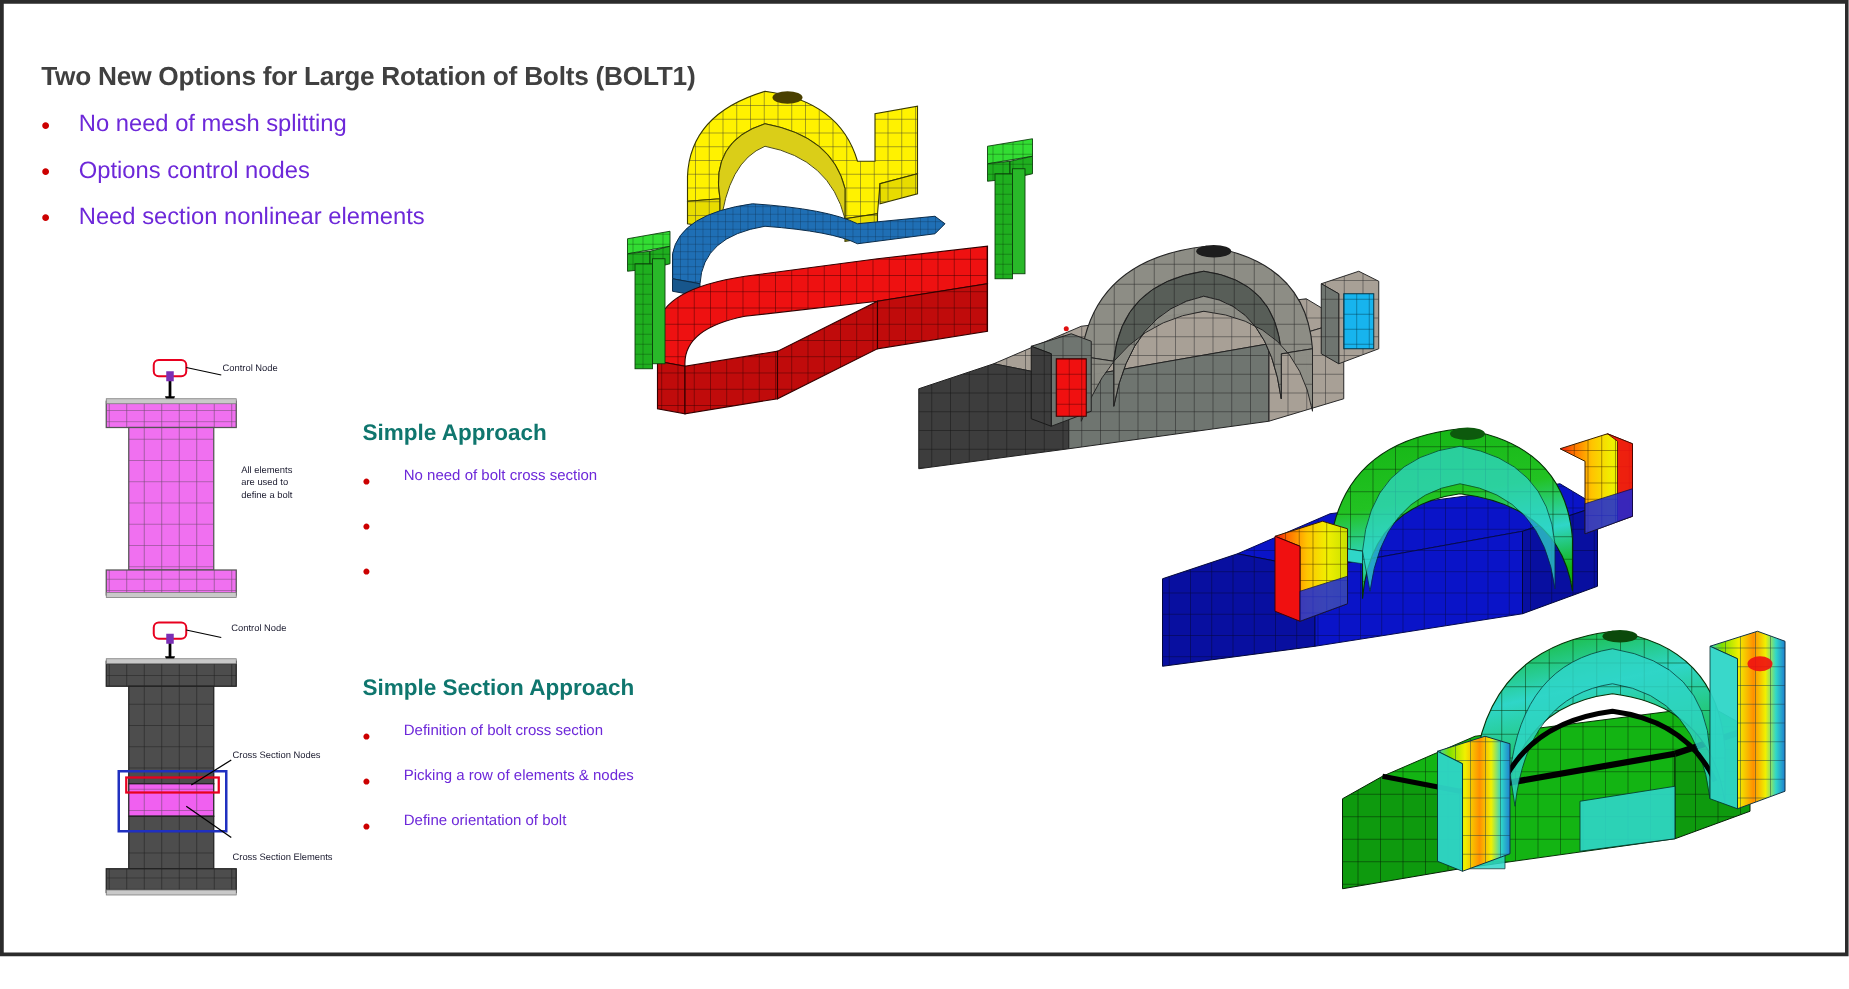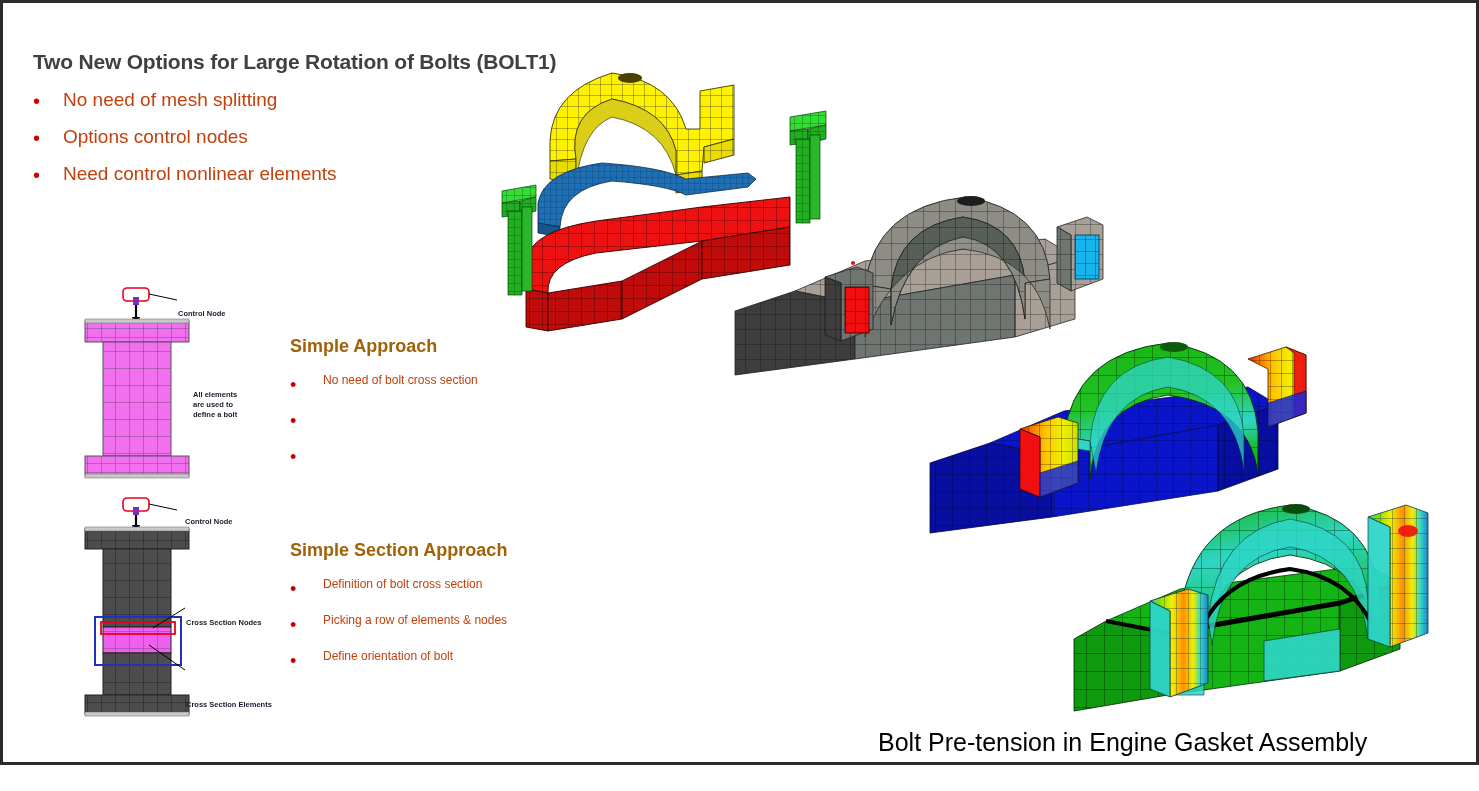--- a/index.html
+++ b/index.html
@@ -23,49 +23,49 @@
     font-size: 21px; font-weight: bold; color: #404040;
     letter-spacing: -0.2px; white-space: nowrap;
   }
   .bullet-list { position: absolute; }
   .bullet-row { display: flex; align-items: flex-start; }
   .bullet-dot {
     color: #CC0000; font-size: 19px; line-height: 1;
     width: 30px; flex: 0 0 30px; text-align: left;
     padding-top: 3px;
   }
-  .bullet-text { color: #c2410c; white-space: nowrap; text-align: right; }
+  .bullet-text { color: #6d28d9; white-space: nowrap; text-align: right; }
 
   #main-bullets { left: 30px; top: 86px; }
   #main-bullets .bullet-row { height: 37px; }
   #main-bullets .bullet-text { font-size: 19px; }
   #main-bullets .bullet-dot { font-size: 20px; padding-top: 2px; }
 
   .section-head {
-    position: absolute; font-size: 18px; font-weight: bold; color: #a16207;
+    position: absolute; font-size: 18px; font-weight: bold; color: #0f766e;
     white-space: nowrap;
   }
   #simple-head { left: 287px; top: 333px; }
   #cross-head  { left: 287px; top: 537px; }
 
   #simple-bullets { left: 287px; top: 370px; }
   #cross-bullets  { left: 287px; top: 574px; }
   #simple-bullets .bullet-row, #cross-bullets .bullet-row { height: 36px; }
   #simple-bullets .bullet-text, #cross-bullets .bullet-text { font-size: 12px; }
   #simple-bullets .bullet-dot, #cross-bullets .bullet-dot { font-size: 18px; width: 33px; flex-basis: 33px; padding-top: 3px;}
 
   .caption {
     position: absolute; left: 875px; top: 725px;
     font-size: 25px; color: #000000; white-space: nowrap;
   }
 
   
   .anno {
-    position: absolute; font-size: 7.5px; font-weight: bold;
-    color: #1a1a2e; line-height: 1.35; white-space: pre-line; margin-top: 19px;
+    position: absolute; font-size: 7.5px; font-weight: normal;
+    color: #1a1a2e; line-height: 1.35; white-space: pre-line;
   }
 
   
   .fig { position: absolute; }
   svg { display: block; overflow: visible; }
 </style>
 </head>
 <body>
 
 <div id="slide">
@@ -76,21 +76,21 @@
     <div class="bullet-row">
       <span class="bullet-dot">•</span>
       <span class="bullet-text">No need of mesh splitting</span>
     </div>
     <div class="bullet-row">
       <span class="bullet-dot">•</span>
       <span class="bullet-text">Options control nodes</span>
     </div>
     <div class="bullet-row">
       <span class="bullet-dot">•</span>
-      <span class="bullet-text">Need control nonlinear elements</span>
+      <span class="bullet-text">Need section nonlinear elements</span>
     </div>
   </div>
 
   <div class="section-head" id="simple-head">Simple Approach</div>
   <div class="bullet-list" id="simple-bullets">
     <div class="bullet-row">
       <span class="bullet-dot">•</span>
       <span class="bullet-text">No need of bolt cross section</span>
     </div>
     <div class="bullet-row">
@@ -458,15 +458,14 @@
 
       <g>
         <path d="M300 44 L338 32 L360 40 L360 160 L322 174 L322 54 Z" fill="url(#shank2)" stroke="#134" stroke-width="0.8"></path>
         <path d="M300 44 L338 32 L360 40 L360 160 L322 174 L322 54 Z" fill="url(#shMesh2)" stroke="none"></path>
         <path d="M300 44 L322 54 L322 174 L300 166 Z" fill="#2FD6C8" opacity="0.95" stroke="#063030" stroke-width="0.7"></path>
         <ellipse cx="340" cy="58" rx="10" ry="6" fill="#F01010" opacity="0.9"></ellipse>
       </g>
     </svg>
   </div>
 
-  <div class="caption">Bolt Pre-tension in Engine Gasket Assembly</div>
 
 </div>
 
 </body></html>

